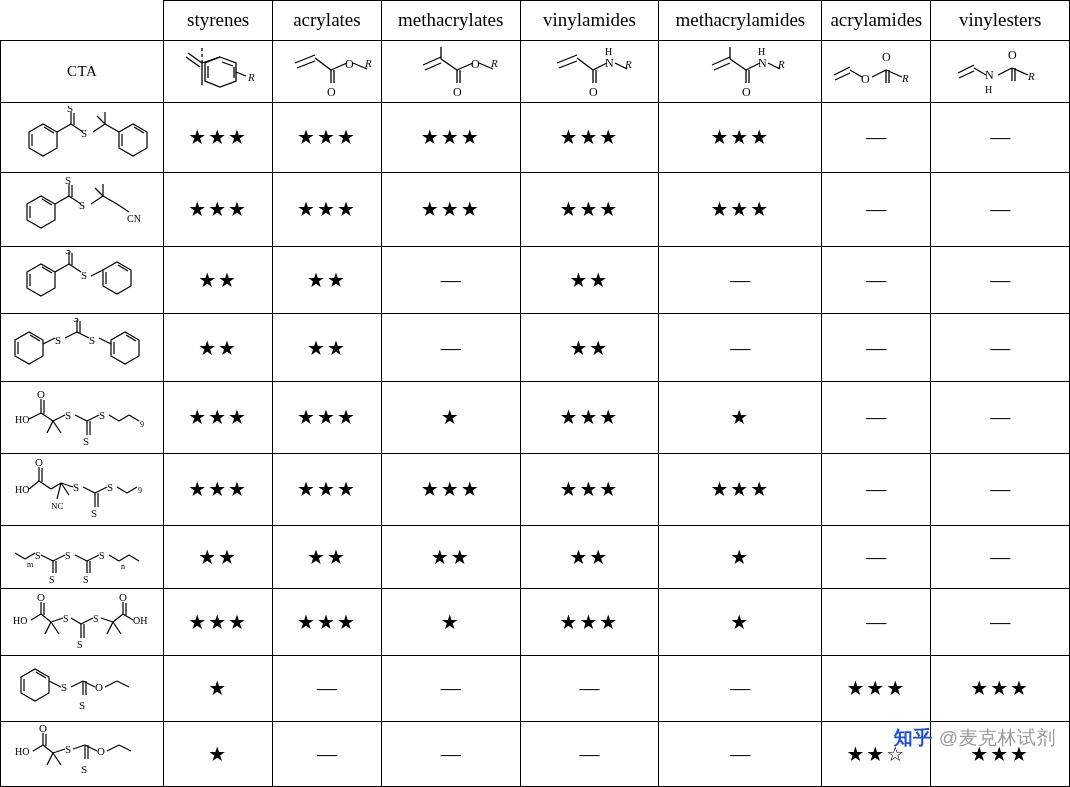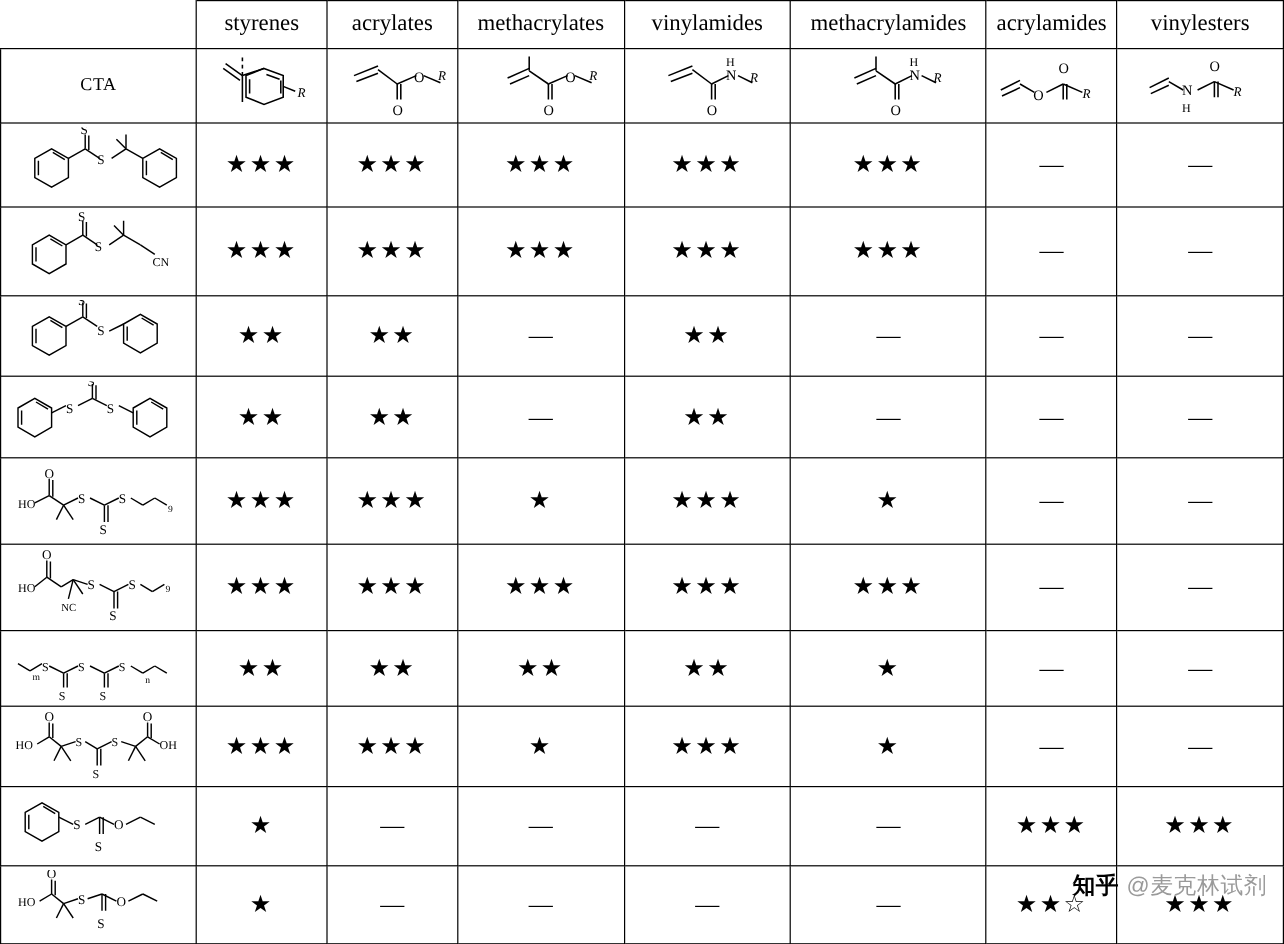--- a/index.html
+++ b/index.html
@@ -79,21 +79,21 @@
     font-family: "Liberation Sans", sans-serif;
     font-size: 19px;
     color: #9a9a9a;
     white-space: nowrap;
     letter-spacing: 0.5px;
     pointer-events: none;
   }
   .wm-logo {
     display: inline-block;
     font-weight: bold;
-    color: #000000;
+    color: #1d4ed8;
     margin-right: 6px;
   }
 </style>
 </head>
 <body>
 
 <div id="table-wrap">
 <table class="cta-table">
   <colgroup>
     <col class="col-cta">

